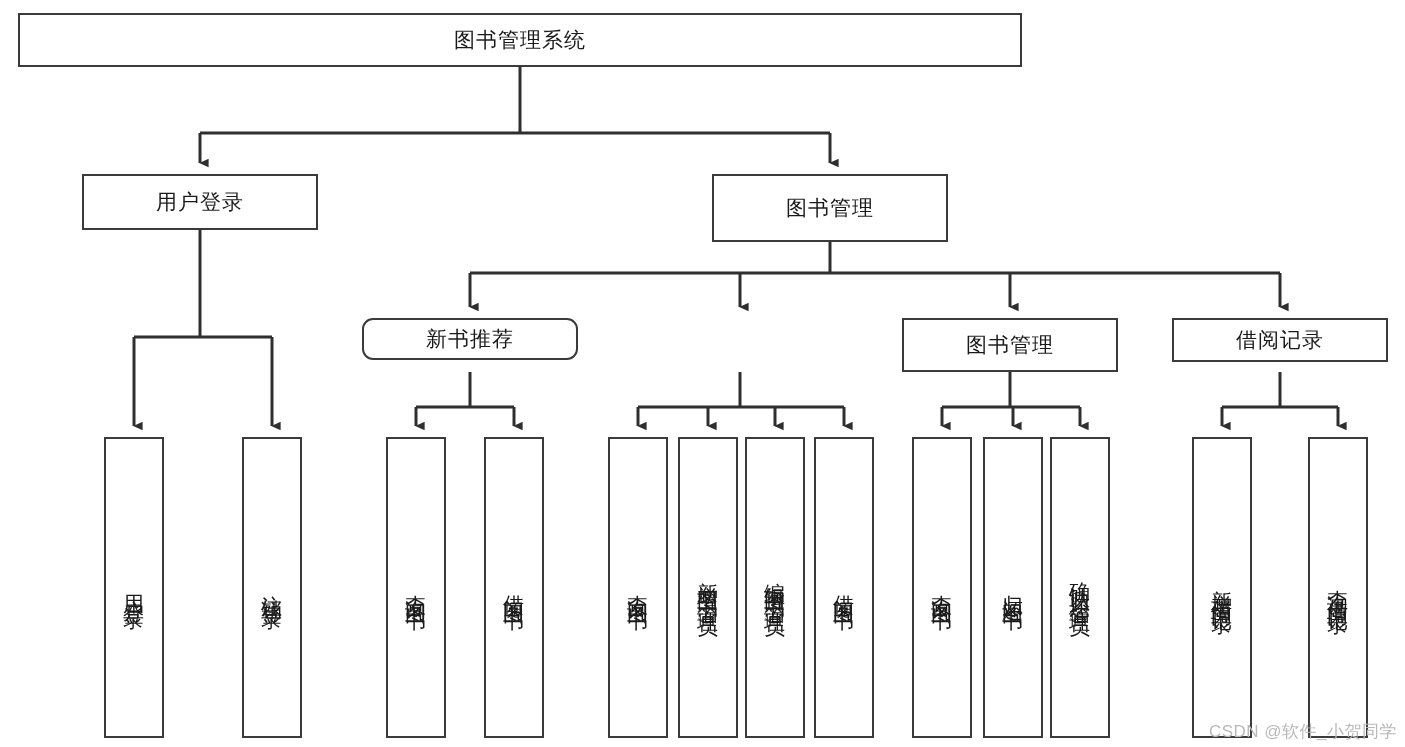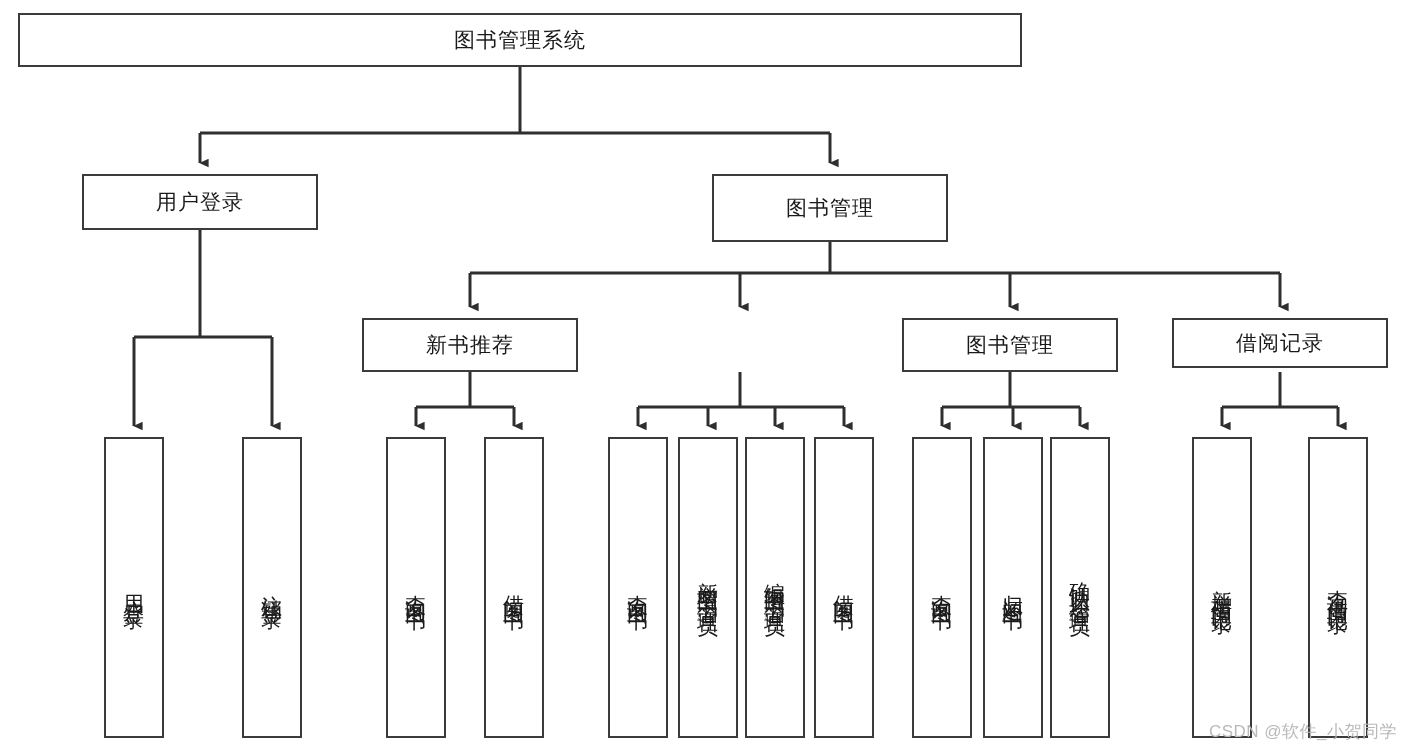--- a/index.html
+++ b/index.html
@@ -124,27 +124,27 @@
     <span class="htext">图书管理系统</span>
   </div>
 
   <div class="node horiz" style="left: 82px; top: 174px; width: 236px; height: 56px;">
     <span class="htext">用户登录</span>
   </div>
   <div class="node horiz" style="left: 712px; top: 174px; width: 236px; height: 68px;">
     <span class="htext">图书管理</span>
   </div>
 
-  <div class="node horiz" style="left: 362px; top: 318px; width: 216px; height: 54px;">
+  <div class="node horiz" style="left: 362px; top: 318px; width: 216px; height: 42px; border-radius: 11px;">
     <span class="htext">新书推荐</span>
   </div>
   <div class="node horiz" style="left: 902px; top: 318px; width: 216px; height: 54px;">
     <span class="htext">图书管理</span>
   </div>
-  <div class="node horiz" style="left: 1172px; top: 318px; width: 216px; height: 50px;">
+  <div class="node horiz" style="left: 1172px; top: 318px; width: 216px; height: 44px;">
     <span class="htext">借阅记录</span>
   </div>
 
   <div class="node vert" style="left: 104px; top: 437px; width: 60px; height: 301px;">
     <span class="vtext">用户登录</span>
   </div>
   <div class="node vert" style="left: 242px; top: 437px; width: 60px; height: 301px;">
     <span class="vtext">注销登录</span>
   </div>
   <div class="node vert" style="left: 386px; top: 437px; width: 60px; height: 301px;">

